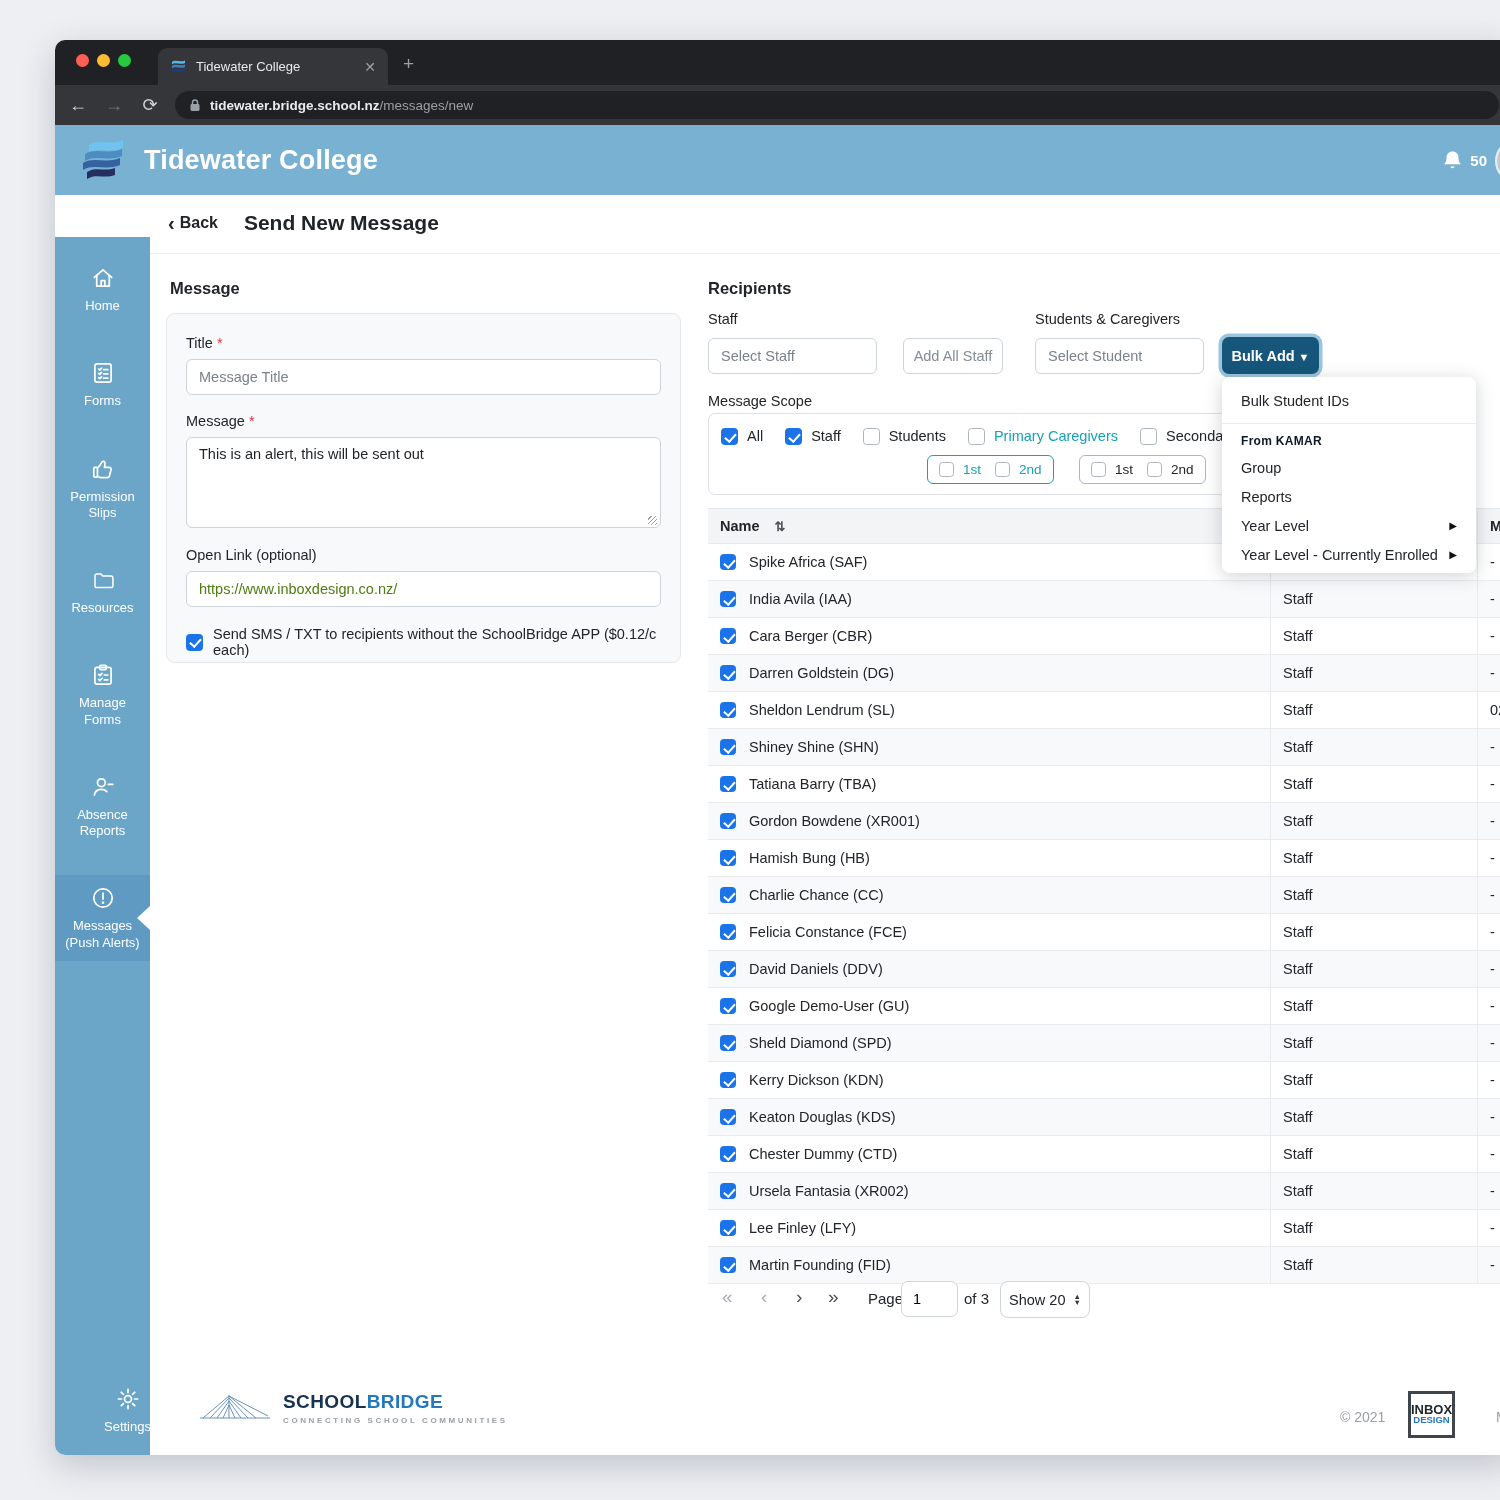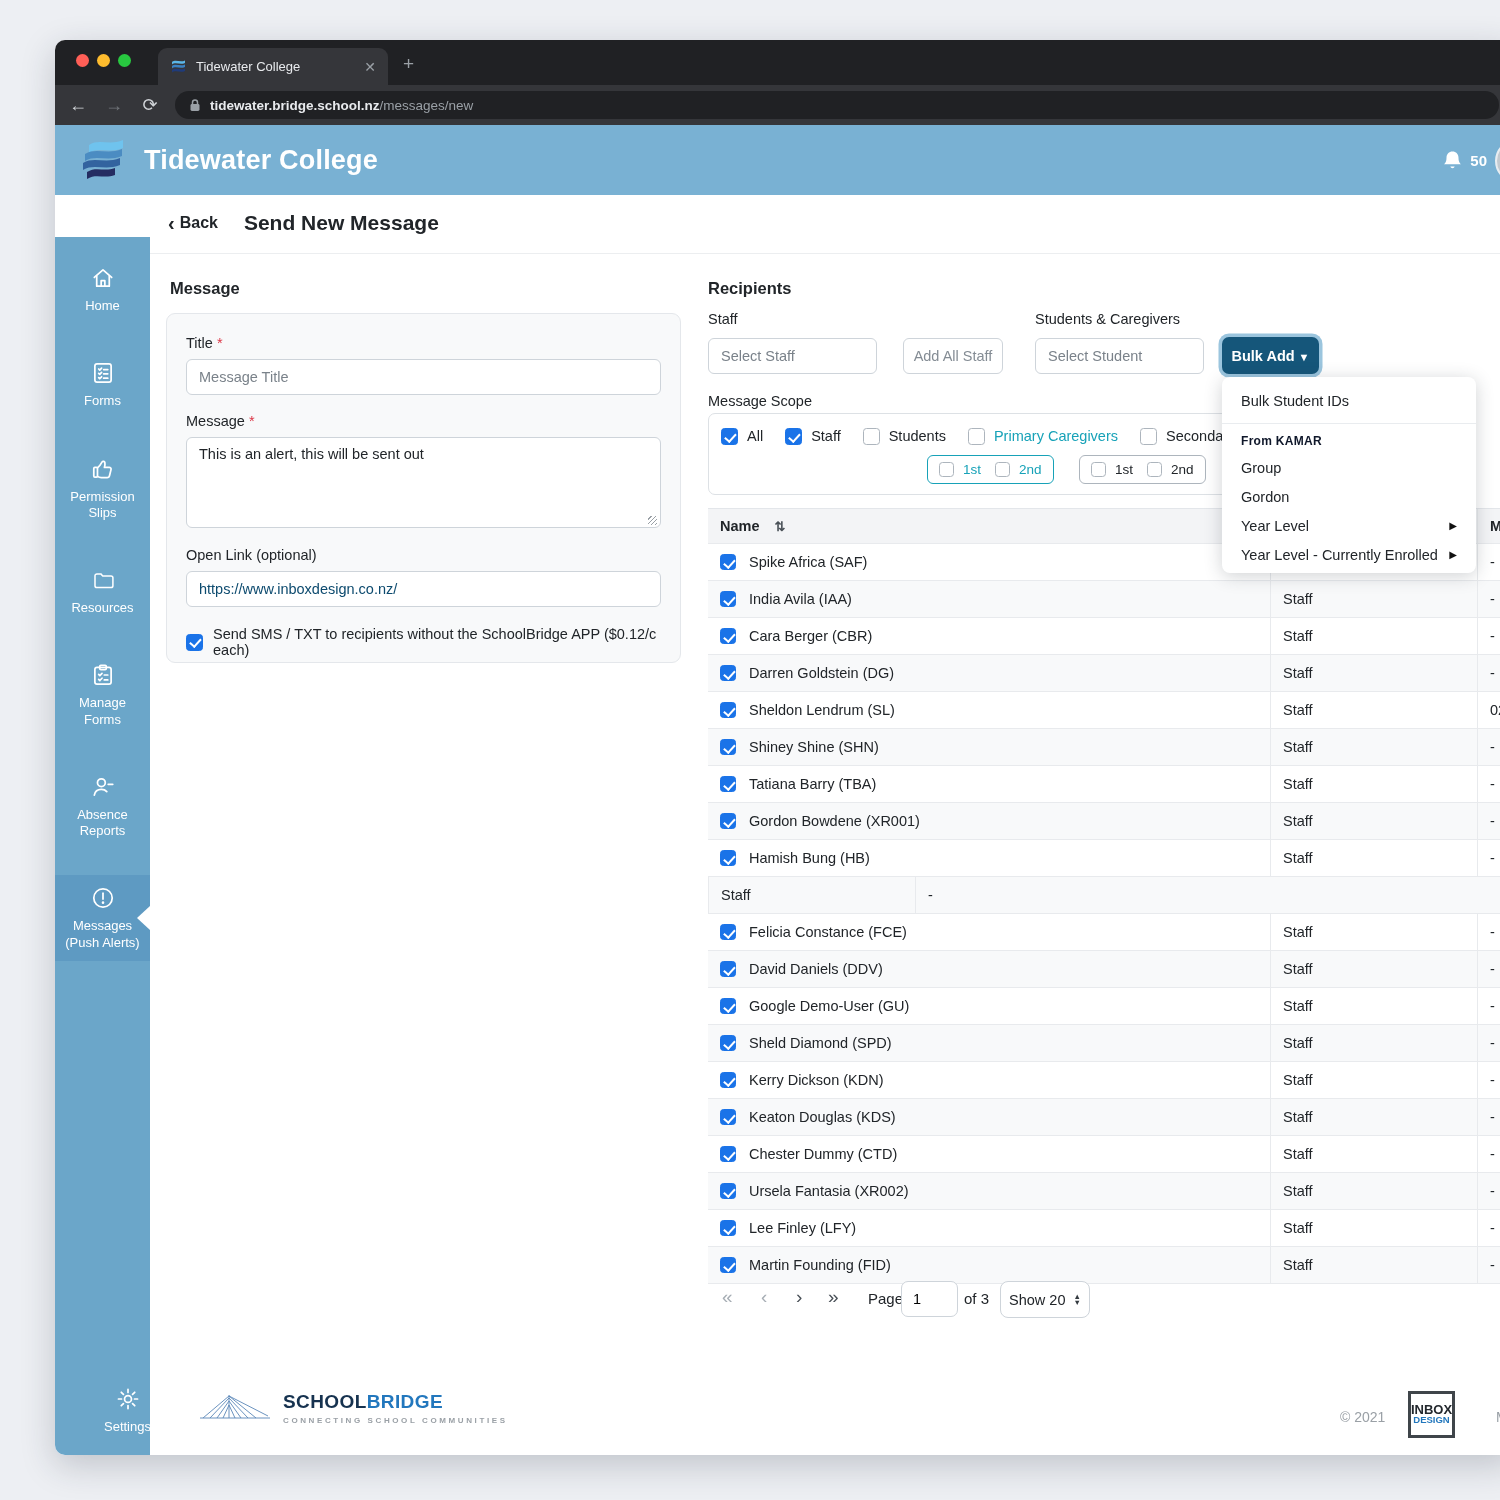--- a/index.html
+++ b/index.html
@@ -70,21 +70,21 @@
   .page-title { font-size:21px; font-weight:bold; }
   .top-divider { position:absolute; left:0; right:0; top:58px; border-top:1px solid #eceef0; }
   .section-h { font-size:16.5px; font-weight:bold; }
   
   .msg-h { position:absolute; left:20px; top:84px; }
   .msg-card { position:absolute; left:16px; top:118px; width:515px; height:350px;
     background:#f8f9fa; border:1px solid #e4e7eb; border-radius:9px; padding:21px 19px; }
   .f-label { font-size:14.5px; margin-bottom:8px; }
   .req { color:#dc3545; }
   .t-input { width:100%; height:36px; border:1px solid #ced4da; border-radius:6px;
-    padding:0 12px; font-size:14.5px; font-family:inherit; background:#fff; color:#0c4a6e; }
+    padding:0 12px; font-size:14.5px; font-family:inherit; background:#fff; color:#4d7c0f; }
   .t-input::placeholder { color:#7a828a; }
   .t-area { width:100%; height:91px; border:1px solid #ced4da; border-radius:6px;
     padding:8px 12px; font-size:14.5px; font-family:inherit; background:#fff; color:#212529;
     resize:none; position:relative; }
   .area-wrap { position:relative; }
   .area-wrap::after { content:""; position:absolute; right:4px; bottom:7px; width:9px; height:9px;
     background:repeating-linear-gradient(135deg, transparent 0 2px, #9aa0a6 2px 3px); pointer-events:none; }
   .gap18 { height:18px; } .gap15 { height:15px; }
   .cb-row { display:flex; align-items:center; gap:10px; margin-top:19px; }
   .cb { width:17px; height:17px; border:1.5px solid #adb5bd; border-radius:3.5px; background:#fff;
@@ -513,20 +513,24 @@
             <div class="tr">
               <div class="td c-name">
                 <span class="cb checked row-cb"></span>
                 <span>Hamish Bung (HB)</span>
               </div>
               <div class="td c-type">Staff</div>
               <div class="td c-mob">-</div>
             </div>
 
             <div class="tr">
+              <div class="td c-name">
+                <span class="cb checked row-cb"></span>
+                <span>Charlie Chance (CC)</span>
+              </div>
               <div class="td c-type">Staff</div>
               <div class="td c-mob">-</div>
             </div>
 
             <div class="tr">
               <div class="td c-name">
                 <span class="cb checked row-cb"></span>
                 <span>Felicia Constance (FCE)</span>
               </div>
               <div class="td c-type">Staff</div>
@@ -641,21 +645,21 @@
         <div class="menu-div"></div>
         <div class="menu-sec">From KAMAR</div>
         <div>
 
             <div class="menu-row">
               <span class="grow">Group</span>
 
             </div>
 
             <div class="menu-row">
-              <span class="grow">Gordon</span>
+              <span class="grow">Reports</span>
 
             </div>
 
             <div class="menu-row has-sub">
               <span class="grow">Year Level</span>
               <span class="arrow">▶</span>
             </div>
 
             <div class="menu-row has-sub">
               <span class="grow">Year Level - Currently Enrolled</span>

